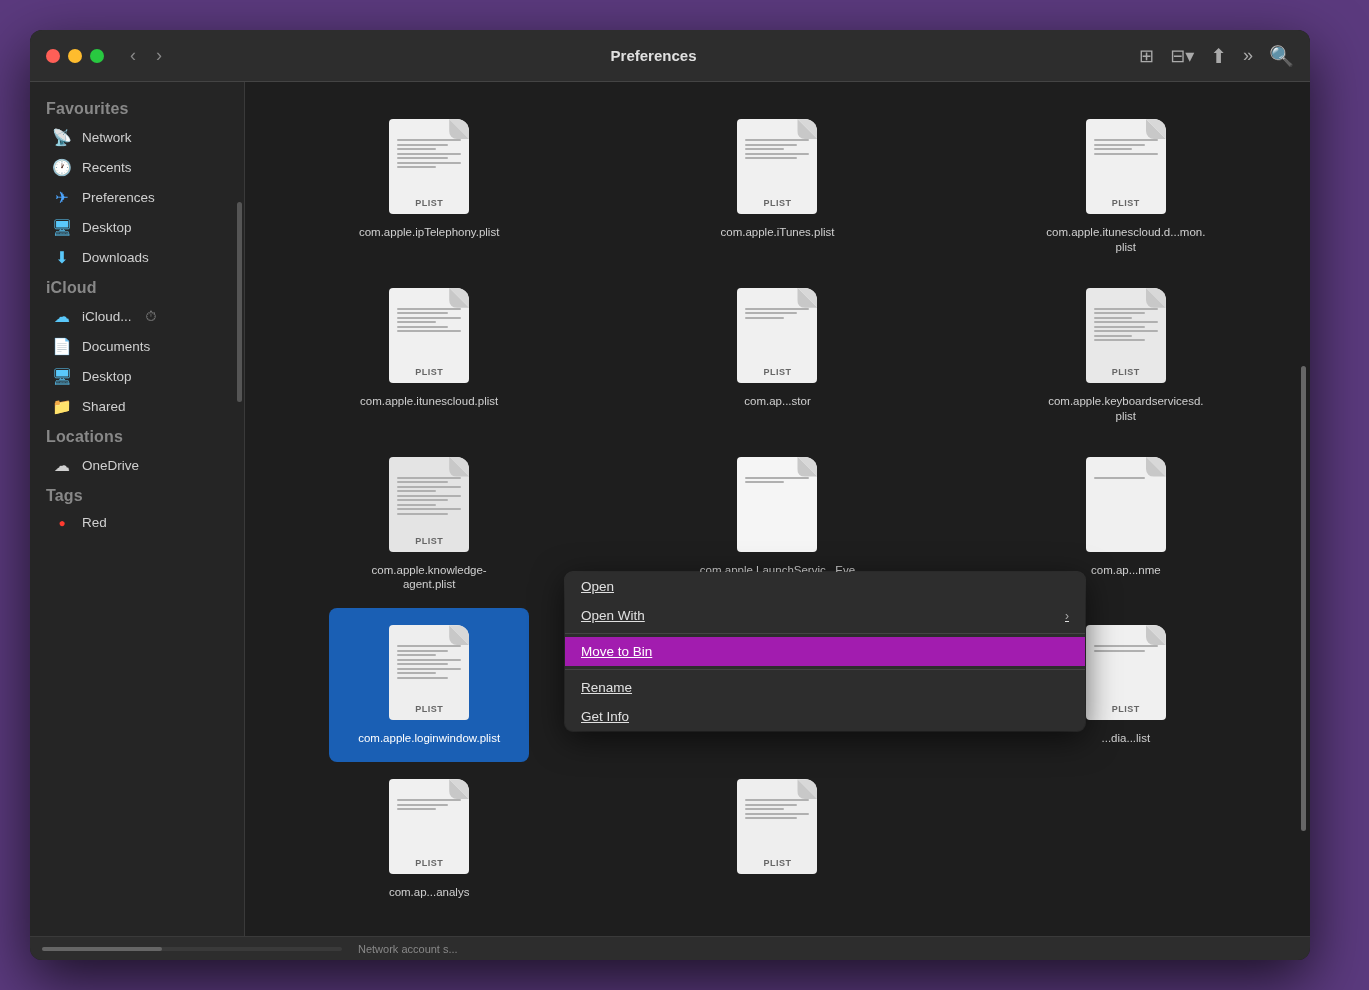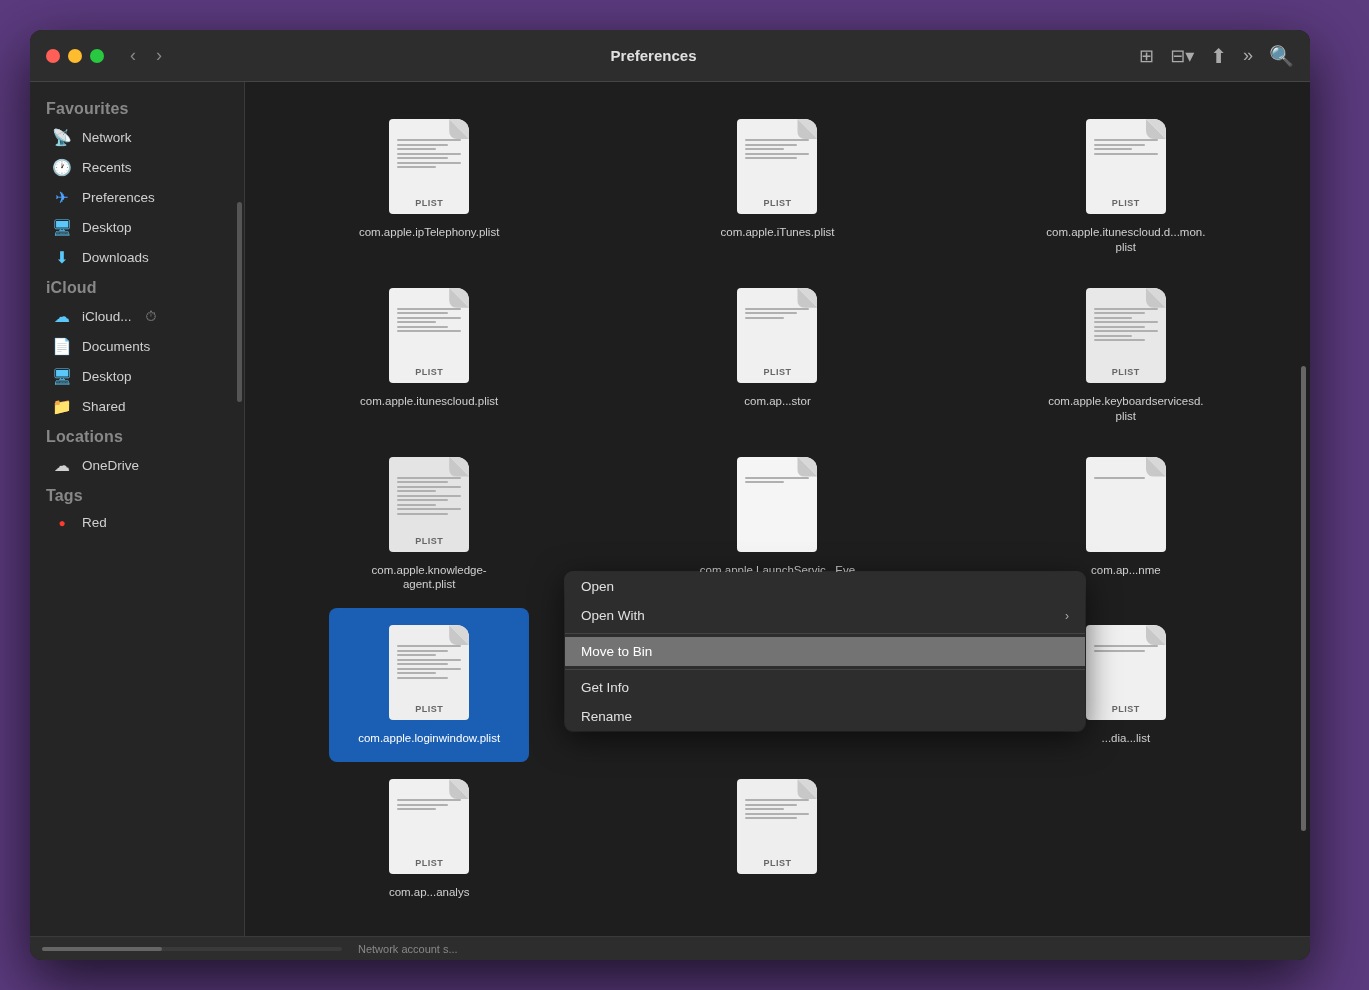--- a/index.html
+++ b/index.html
@@ -277,24 +277,25 @@
     }
 
     .context-menu-item {
       display: flex;
       align-items: center;
       justify-content: space-between;
       padding: 7px 16px;
       color: #e0e0e0;
       font-size: 13.5px;
       cursor: pointer;
+      text-decoration: underline;
     }
 
     .context-menu-item.highlighted {
-      background: #737373;
+      background: #a21caf;
       color: #ffffff;
     }
 
     .context-menu-separator {
       height: 1px;
       background: #444;
       margin: 3px 0;
     }
 
     .chevron-right {
@@ -694,24 +695,24 @@
         <div class="context-menu-item">
           <span>Open With</span>
           <span class="chevron-right">›</span>
         </div>
         <div class="context-menu-separator"></div>
         <div class="context-menu-item highlighted">
           <span>Move to Bin</span>
         </div>
         <div class="context-menu-separator"></div>
         <div class="context-menu-item">
+          <span>Rename</span>
+        </div>
+        <div class="context-menu-item">
           <span>Get Info</span>
-        </div>
-        <div class="context-menu-item">
-          <span>Rename</span>
         </div>
       </div>
 
       <div class="file-area-scrollbar">
         <div class="file-area-scrollbar-thumb"></div>
       </div>
     </div>
   </div>
 
   <div class="bottom-bar">

